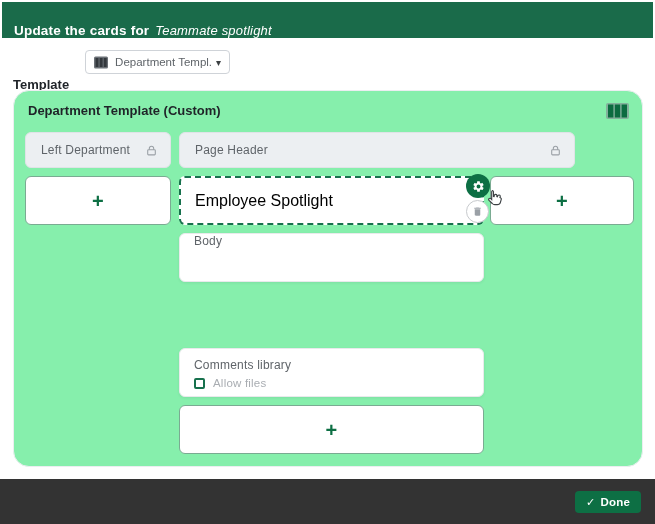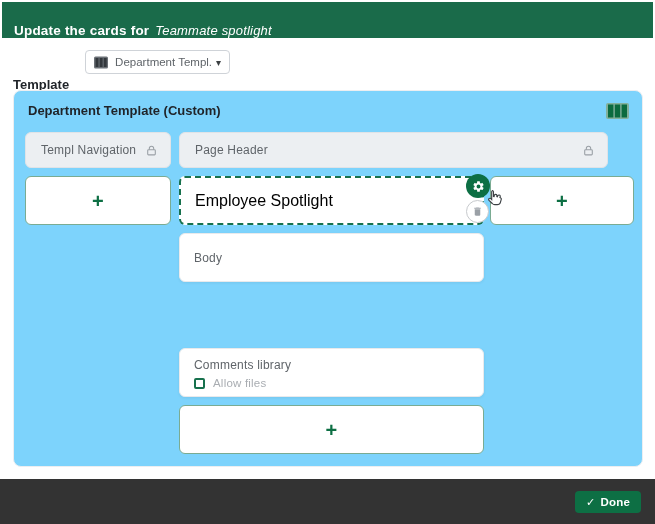--- a/index.html
+++ b/index.html
@@ -25,36 +25,36 @@
     display:flex; align-items:center; padding:0 8px; cursor:pointer;
   }
   .template-select .sel-text {
     font-size:11.5px; color:#5f6469; margin-left:7px; flex:1;
     white-space:nowrap; overflow:hidden;
   }
   .template-select .caret { font-size:10px; color:#3c4043; margin-left:4px; }
   
   .panel {
     position:absolute; left:13px; top:90px; width:630px; height:377px;
-    background:#7dd3fc; border:1px solid #eceef1; border-radius:8px;
+    background:#86efac; border:1px solid #eceef1; border-radius:16px;
   }
   .panel-title { position:absolute; left:14px; top:12px; font-weight:700; font-size:13px; color:#1f2328; }
   .panel-cols-icon { position:absolute; right:13px; top:12px; }
   
   .card { position:absolute; border-radius:6px; font-size:12px; color:#5f6469; letter-spacing:.2px; }
   .card-locked {
     background:#eceff2; border:1px solid #e0e3e7; height:36px; top:41px;
     display:flex; align-items:center; padding:0 12px 0 15px;
   }
   .card-locked .lbl { flex:1; }
   .card-white {
     background:#ffffff; border:1px solid #e9eaec; height:49px; width:305px; left:165px;
     box-shadow:0 1px 3px rgba(40,50,60,.08); padding:0 14px;
   }
-  .card-center { display:flex; align-items:center; }
+  .card-center { display:flex; }
   .card-add {
     background:#ffffff; border:1px solid #7aab92; height:49px;
     display:flex; align-items:center; justify-content:center; cursor:pointer;
   }
   .plus { color:#0d6f44; font-size:20px; font-weight:700; line-height:1; }
   .card-selected {
     background:#ffffff; border:2px dashed #17714d; height:49px; width:305px; left:165px; top:85px;
     display:flex; align-items:center; padding:0 14px; border-radius:6px; position:absolute;
   }
   .card-title-top { padding-top:9px; }
@@ -108,29 +108,29 @@
   <div class="panel-cols-icon">
     <svg width="23" height="16" viewBox="0 0 23 16">
       <rect x="0" y="0" width="23" height="16" rx="2" fill="#83b09b"></rect>
       <rect x="2" y="1.5" width="5.4" height="13" fill="#0c6b40"></rect>
       <rect x="8.8" y="1.5" width="5.4" height="13" fill="#0c6b40"></rect>
       <rect x="15.6" y="1.5" width="5.4" height="13" fill="#0c6b40"></rect>
     </svg>
   </div>
 
   <div class="card card-locked" style="left:11px; width:146px;">
-    <span class="lbl">Templ Navigation</span>
+    <span class="lbl">Left Department</span>
     <span>
       <svg width="13" height="13" viewBox="0 0 24 24" fill="none" stroke="#9aa0a6" stroke-width="2">
         <rect x="5" y="10.5" width="14" height="9.5" rx="1.5"></rect>
         <path d="M8 10.5V8a4 4 0 0 1 8 0v2.5"></path>
       </svg>
     </span>
   </div>
-  <div class="card card-locked" style="left:165px; width:429px;">
+  <div class="card card-locked" style="left:165px; width:396px;">
     <span class="lbl">Page Header</span>
     <span>
       <svg width="13" height="13" viewBox="0 0 24 24" fill="none" stroke="#9aa0a6" stroke-width="2">
         <rect x="5" y="10.5" width="14" height="9.5" rx="1.5"></rect>
         <path d="M8 10.5V8a4 4 0 0 1 8 0v2.5"></path>
       </svg>
     </span>
   </div>
 
   <div class="card card-add" style="left:11px; top:85px; width:146px;">

